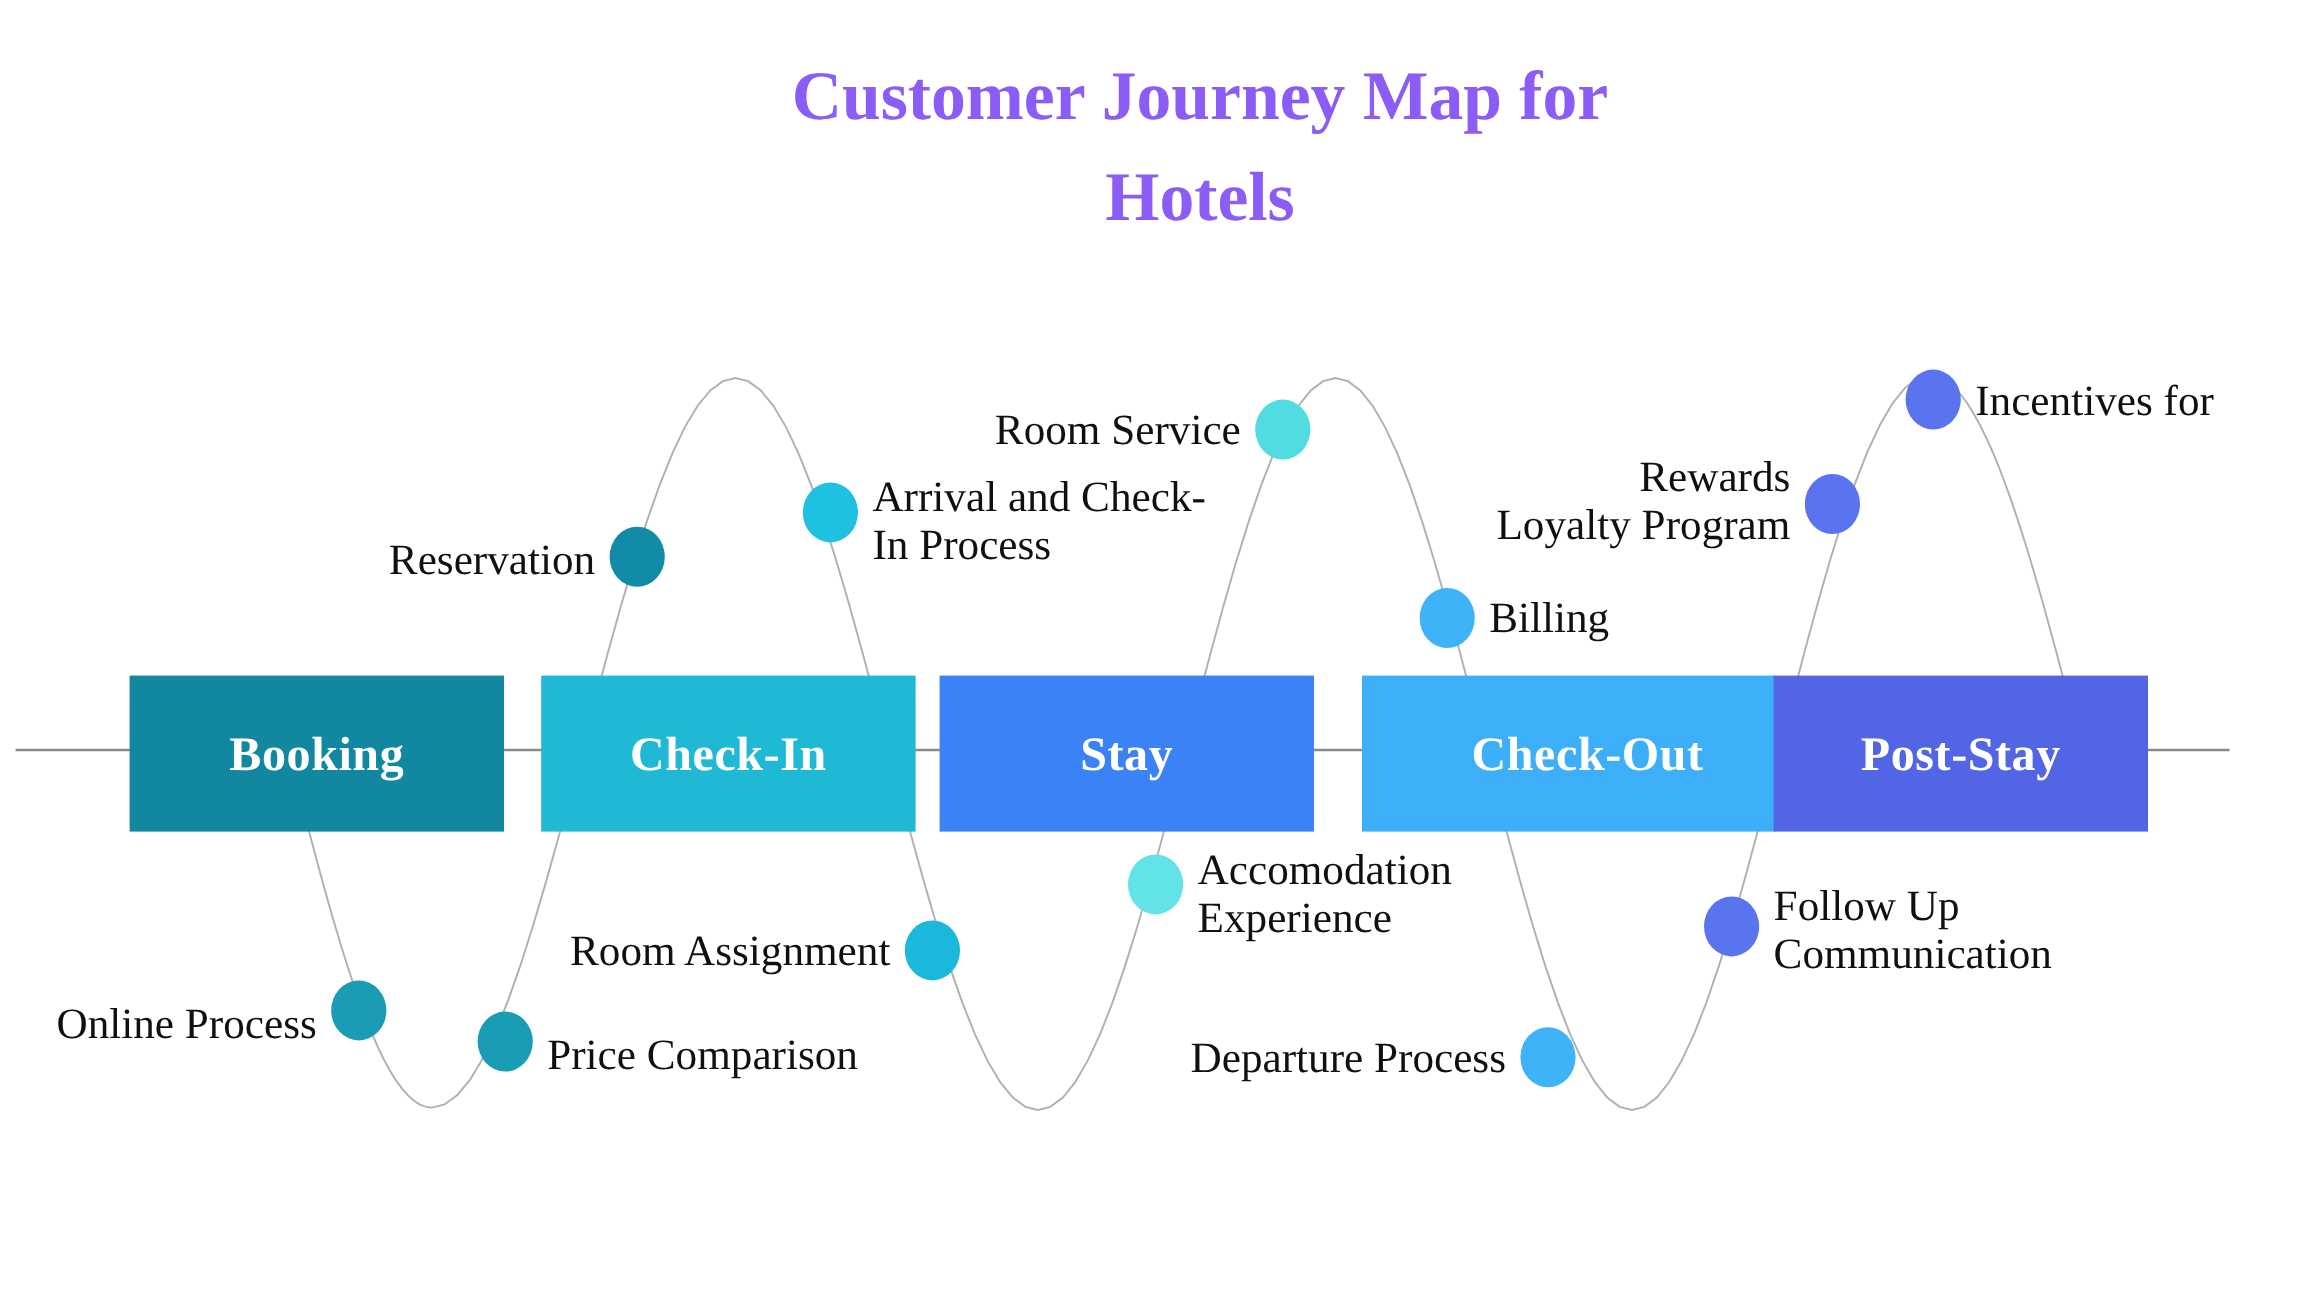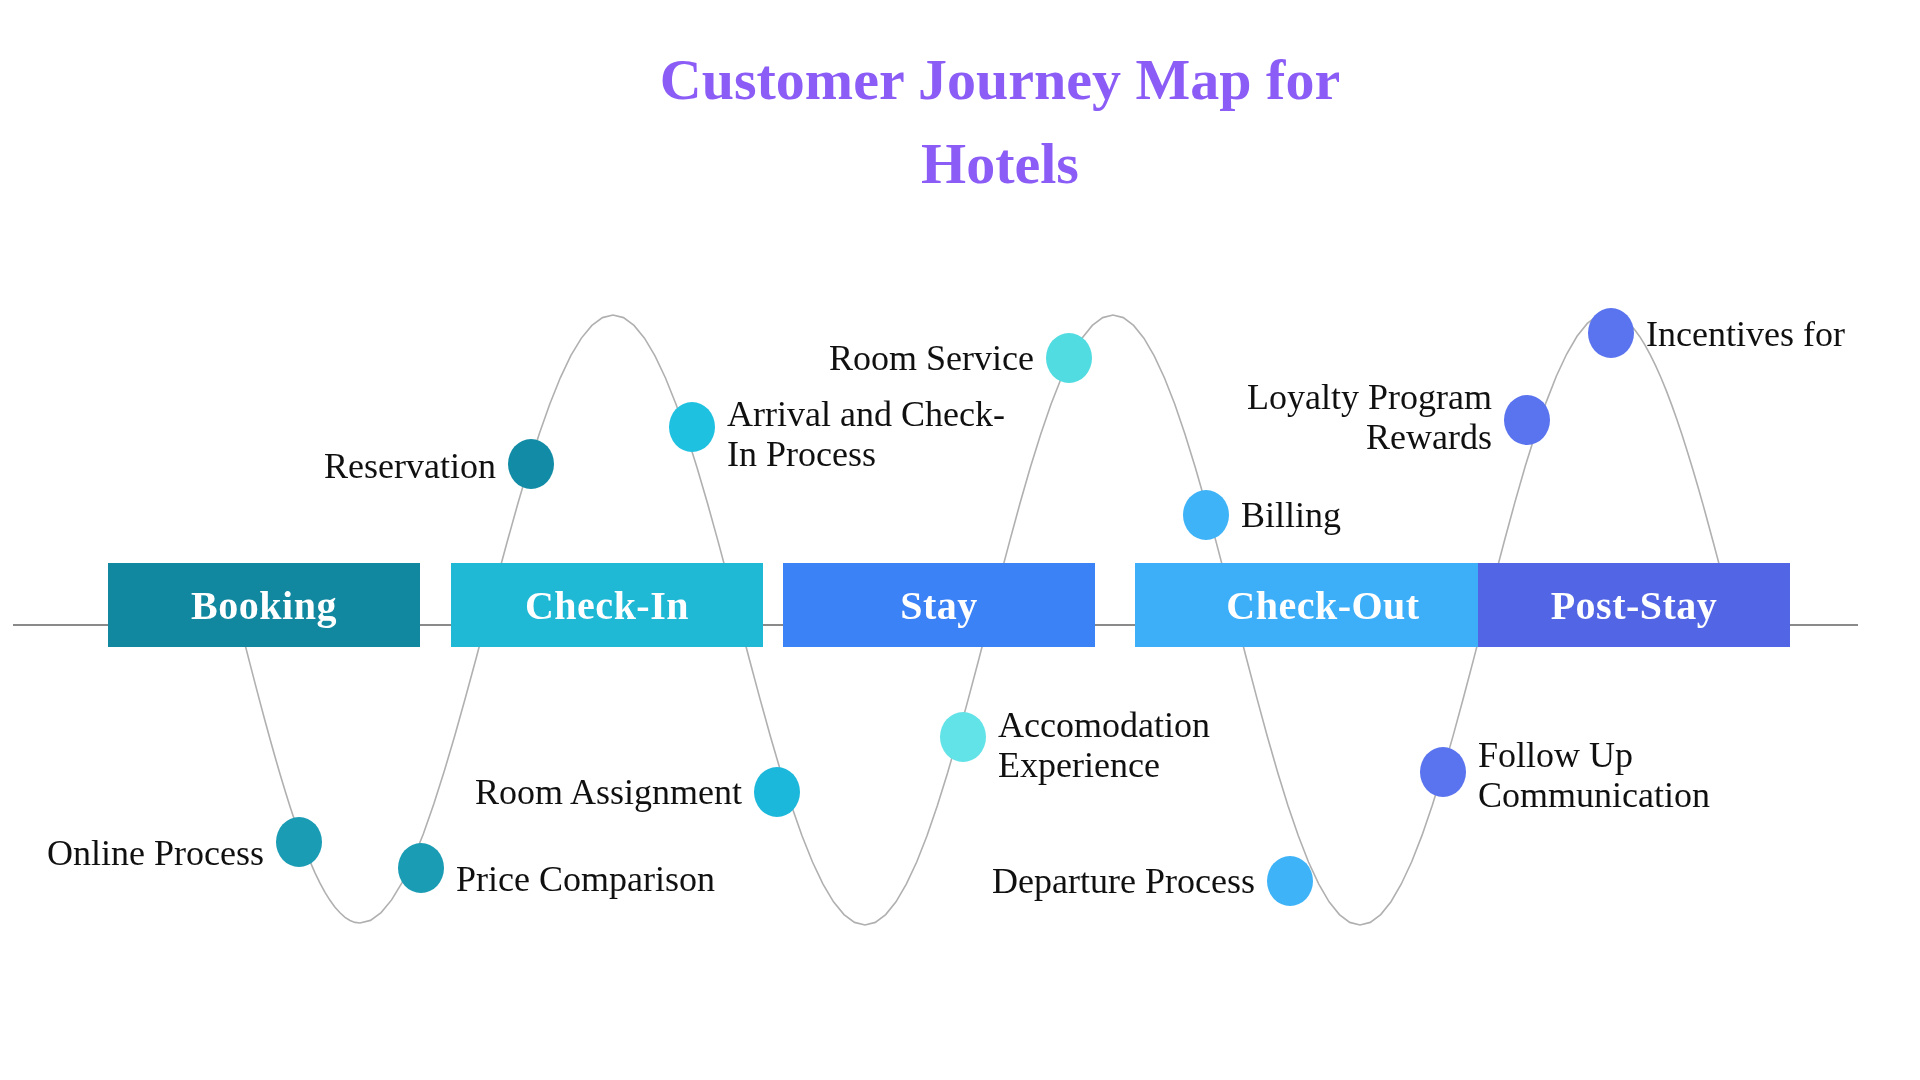--- a/index.html
+++ b/index.html
@@ -12,21 +12,21 @@
   }
   .wave-svg{position:absolute;left:0;top:0;z-index:0;}
   .title{
     position:absolute;left:0;top:38px;width:1920px;
     text-align:center;z-index:1;
     font-weight:700;color:#8b5cf6;
     font-size:58px;line-height:84px;padding-left:40px;
   }
   .title span{display:block;}
   .stage{
-    position:absolute;top:563px;width:312px;height:84px;
+    position:absolute;top:563px;width:312px;height:130px;
     z-index:2;display:flex;align-items:center;justify-content:center;
   }
   .stage-label{
     color:#ffffff;font-weight:700;font-size:40px;letter-spacing:0.5px;
   }
   .dot{
     position:absolute;width:46px;height:50px;border-radius:50%;z-index:3;
   }
   .m-label{
     position:absolute;z-index:3;color:#101010;
@@ -105,22 +105,22 @@
       <div class="m-label" style="top: 881px; transform: translateY(-50%); right: 665px; text-align: right;">
         <span>Departure Process</span>
       </div>
       <div class="dot" style="left: 1420px; top: 747px; background: rgb(90, 115, 238);"></div>
       <div class="m-label" style="top: 775px; transform: translateY(-50%); left: 1478px; text-align: left;">
         <span>Follow Up</span>
         <span>Communication</span>
       </div>
       <div class="dot" style="left: 1504px; top: 395px; background: rgb(90, 115, 238);"></div>
       <div class="m-label" style="top: 417px; transform: translateY(-50%); right: 428px; text-align: right;">
+        <span>Rewards</span>
         <span>Loyalty Program</span>
-        <span>Rewards</span>
       </div>
       <div class="dot" style="left: 1588px; top: 308px; background: rgb(90, 115, 238);"></div>
       <div class="m-label" style="top: 334px; transform: translateY(-50%); left: 1646px; text-align: left;">
         <span>Incentives for</span>
       </div>
     </div>
 
 </div>
 
 </body></html>

